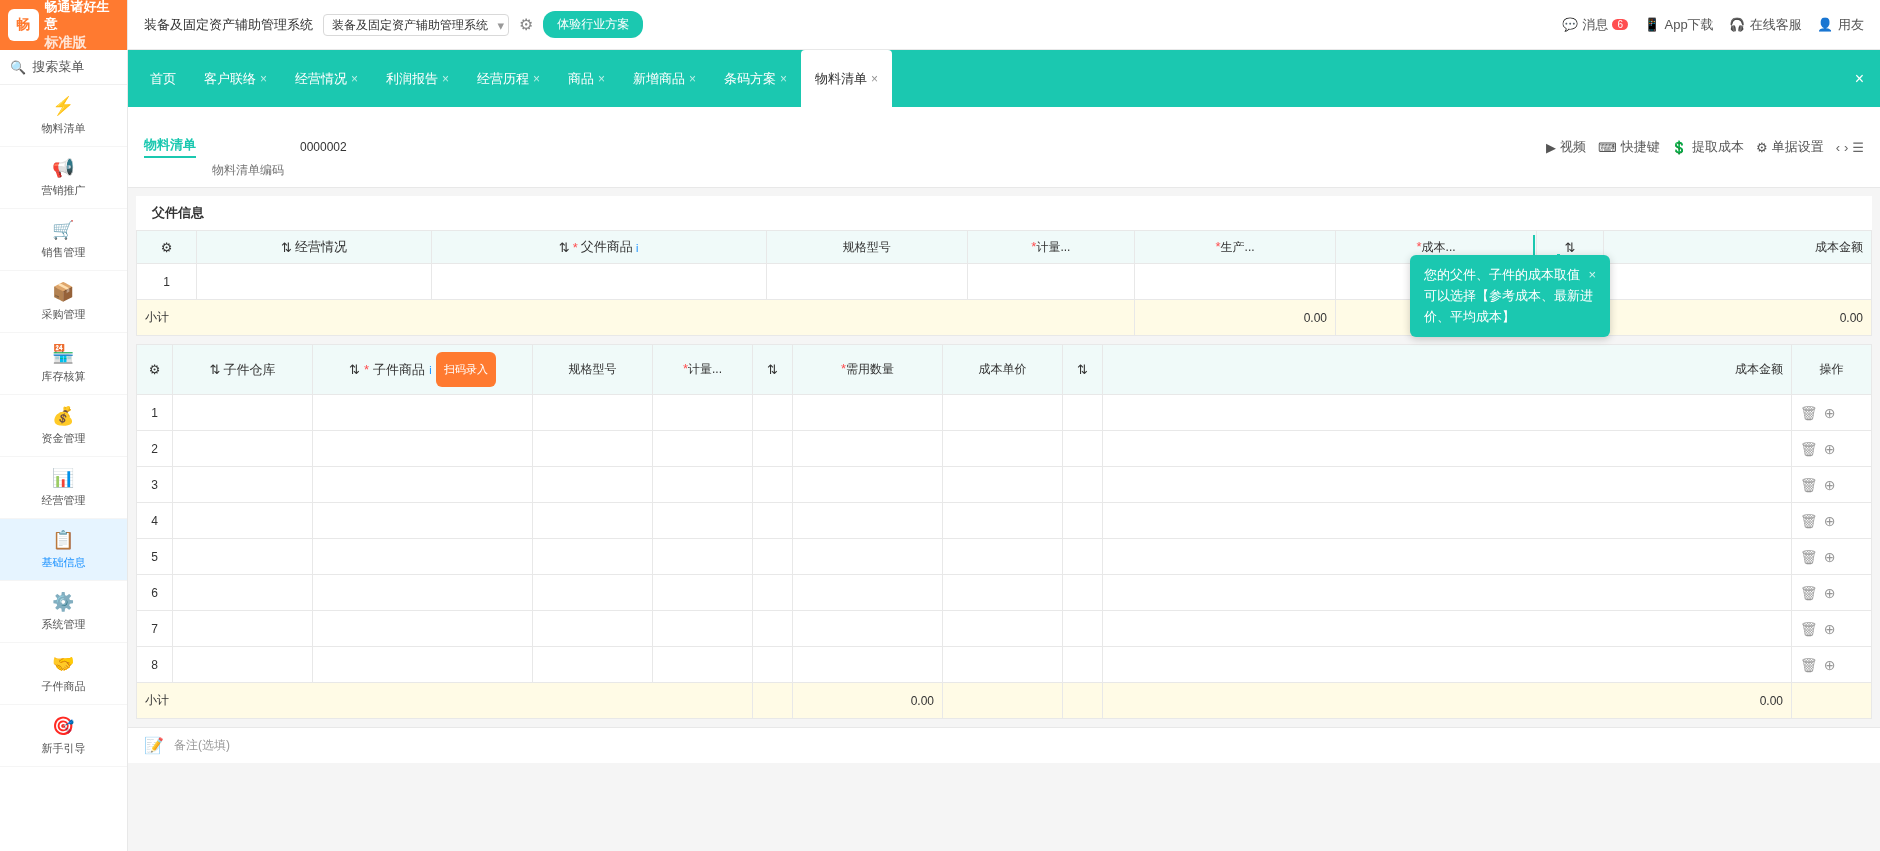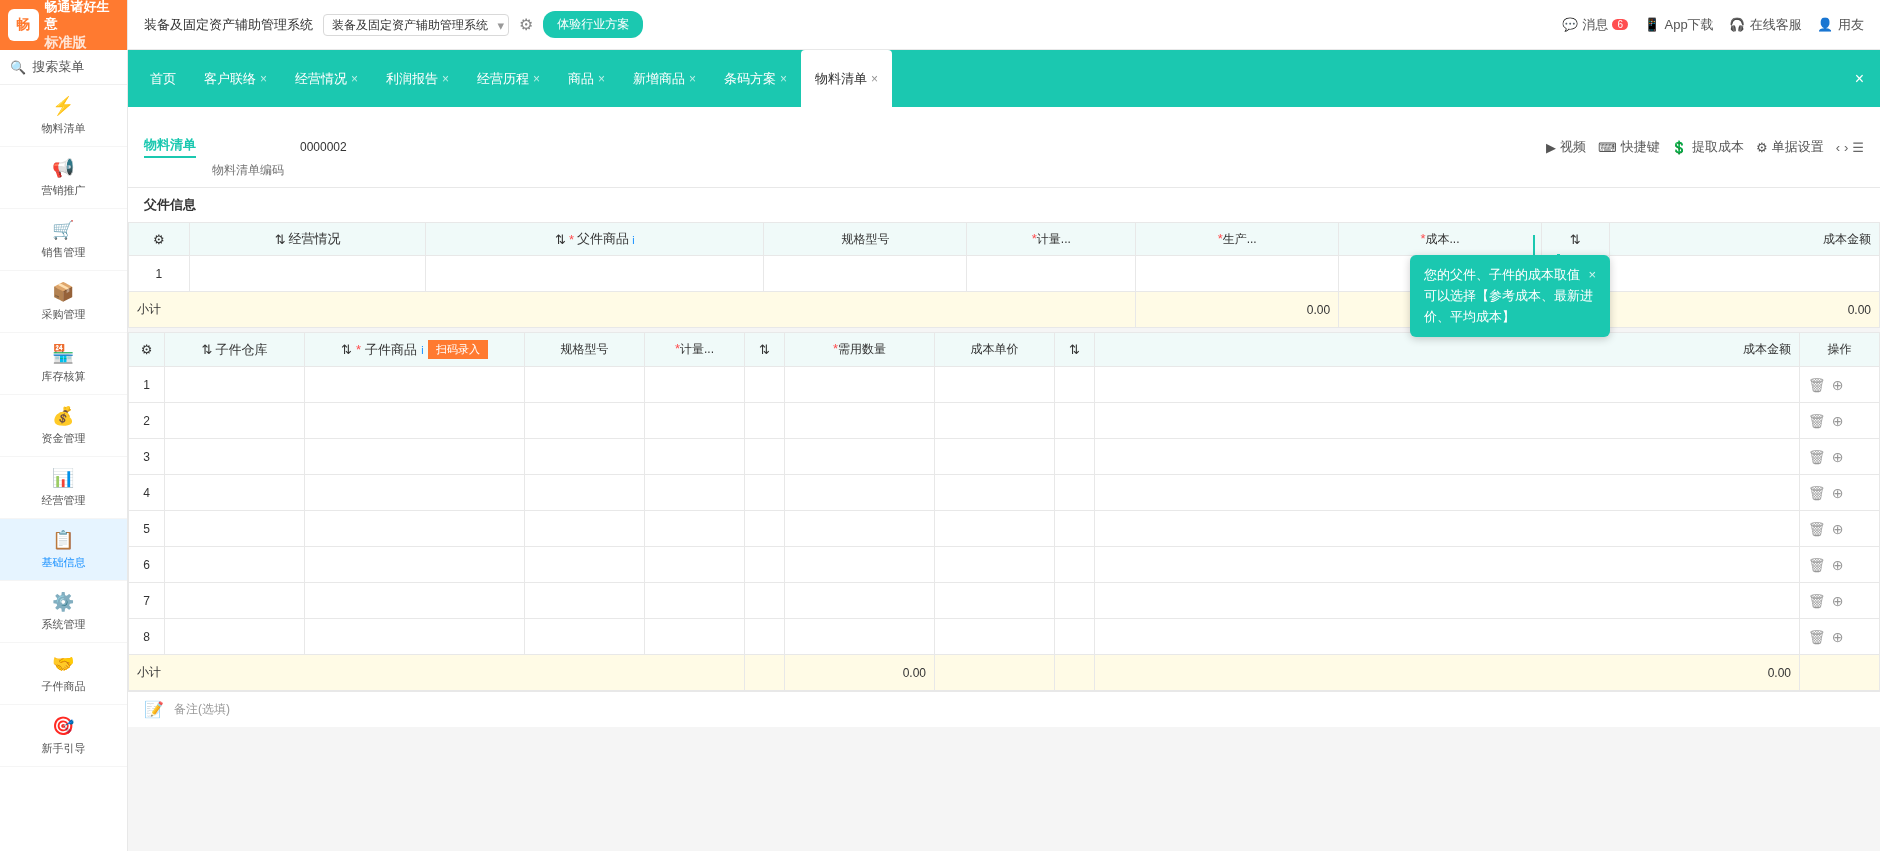--- a/index.html
+++ b/index.html
@@ -113,21 +113,21 @@
     .page-header-tab.active { color: #1bc8b0; border-bottom: 2px solid #1bc8b0; padding-bottom: 2px; }
     .code-label { color: #737373; font-size: 12px; margin-top: 47px; }
     .code-value { color: #333; font-size: 12px; }
     .page-header-right { display: flex; align-items: center; gap: 12px; font-size: 12px; color: #555; }
     .page-header-right-item { display: flex; align-items: center; gap: 4px; cursor: pointer; }
 
     
     .content { flex: 1; overflow-y: auto; background: #f5f5f5; padding: 0; }
 
     
-    .section { background: #fff; margin: 0; padding: 0; }
+    .section { background: #fff; margin: 8px; padding: 0; }
     .section-title {
       padding: 8px 16px;
       font-size: 13px;
       font-weight: bold;
       color: #333;
       background: #fff;
     }
 
     
     .data-table { width: 100%; border-collapse: collapse; }
@@ -144,21 +144,21 @@
       border: 1px solid #e8e8e8;
       padding: 6px 8px;
       font-size: 12px;
       color: #333;
       height: 36px;
     }
     .th-required { color: #ff4d4f; }
     .th-info { color: #1890ff; font-size: 11px; }
     .scan-btn {
       background: #ff7a30; color: #fff; border: none;
-      padding: 2px 8px; border-radius: 0; font-size: 11px; cursor: pointer;
+      padding: 10px 8px; border-radius: 6px; font-size: 11px; cursor: pointer;
     }
     .row-num { color: #999; text-align: center; }
     .subtotal-label { color: #999; }
     .subtotal-value { text-align: right; color: #333; }
 
     
     .action-icons { display: flex; gap: 6px; align-items: center; }
     .action-icon { color: #999; cursor: pointer; font-size: 14px; }
 
     

